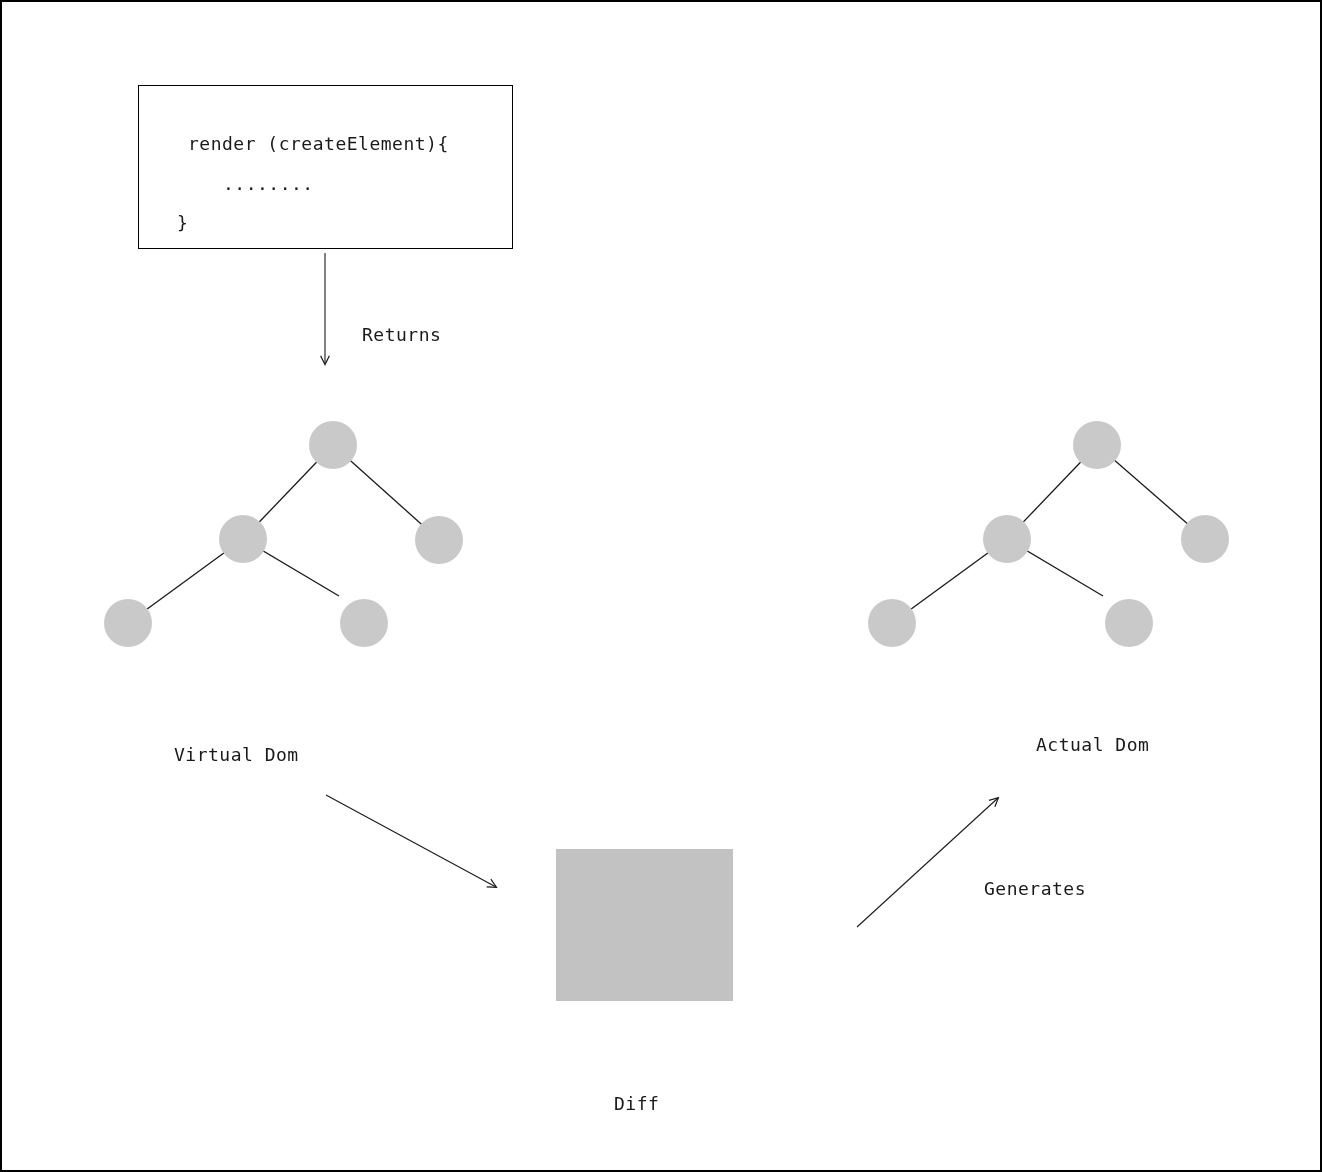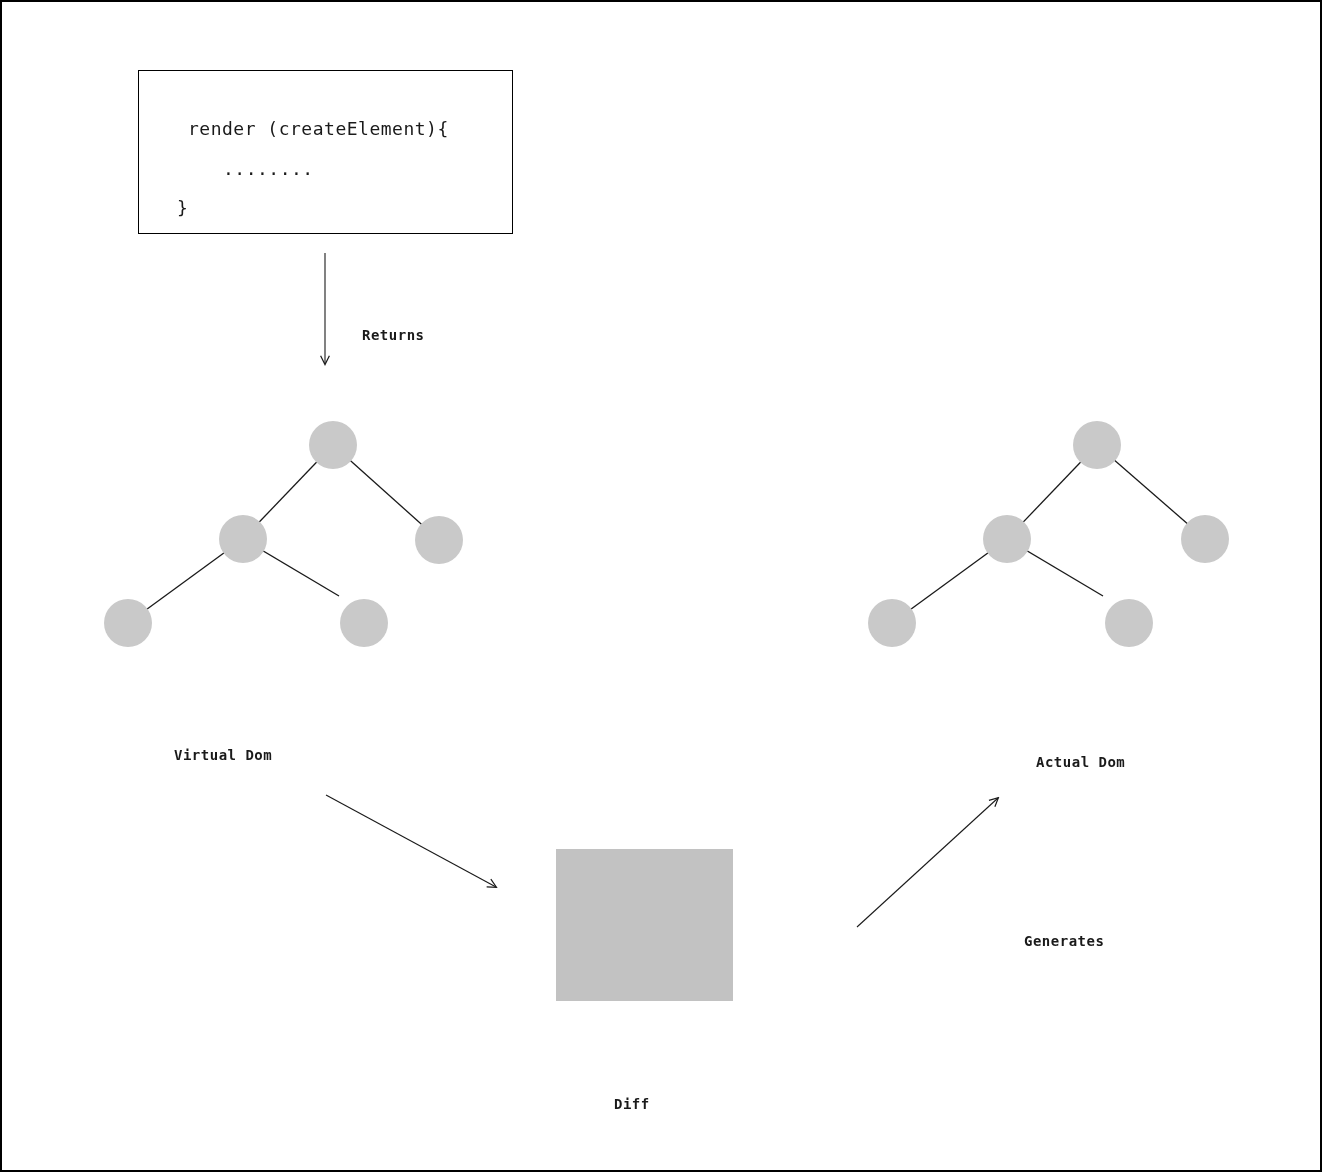--- a/index.html
+++ b/index.html
@@ -24,49 +24,48 @@
   .overlay {
     position: absolute;
     left: 0; top: 0;
     width: 1322px;
     height: 1172px;
     pointer-events: none;
   }
   .code-box {
     position: absolute;
     left: 136px;
-    top: 68px;
+    top: 83px;
     width: 375px;
     height: 164px;
     border: 1px solid #000000;
     background: var(--bg);
   }
   .code-line {
     position: absolute;
     font-size: 18px;
     line-height: 20px;
     white-space: pre;
     letter-spacing: 0.5px;
   }
   .code-line.l1 { left: 49px;  top: 48px; }
   .code-line.l2 { left: 84px;  top: 88px; }
   .code-line.l3 { left: 38px;  top: 127px; }
   .label {
     position: absolute;
-    font-size: 14px;
+    font-size: 18px;
     line-height: 20px;
     white-space: pre;
     letter-spacing: 0.5px;
-    font-weight: bold;
   }
   .label.returns   { left: 360px;  top: 323px; }
   .label.virtual-dom { left: 172px;  top: 733px; margin-top: 10px; }
-  .label.actual-dom  { left: 1034px; top: 750px; }
+  .label.actual-dom  { left: 1034px; top: 733px; }
   .label.diff        { left: 612px;  top: 1092px; }
-  .label.generates   { left: 982px;  top: 929px; margin-left: 40px; }
+  .label.generates   { left: 982px;  top: 877px; }
   .node {
     position: absolute;
     width: 48px;
     height: 48px;
     border-radius: 50%;
     background: var(--node-fill);
   }
   .diff-box {
     position: absolute;
     left: 554px;

